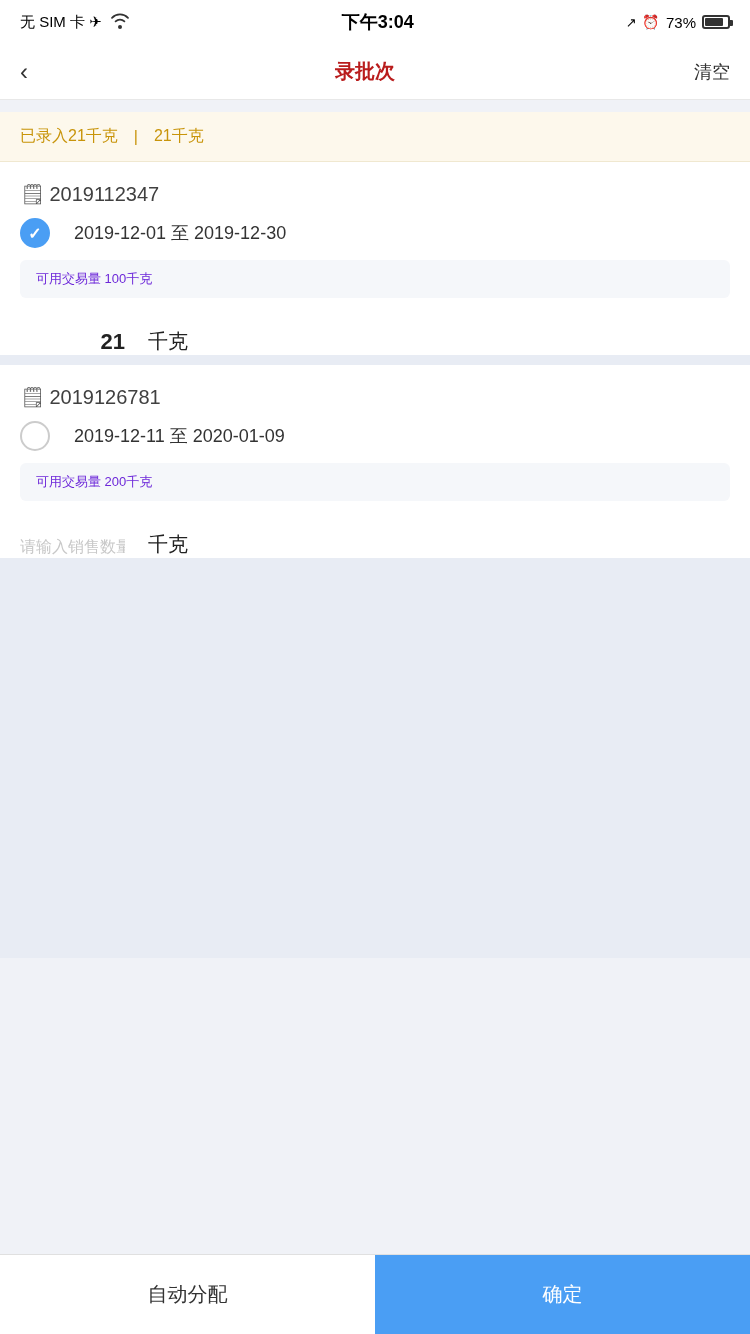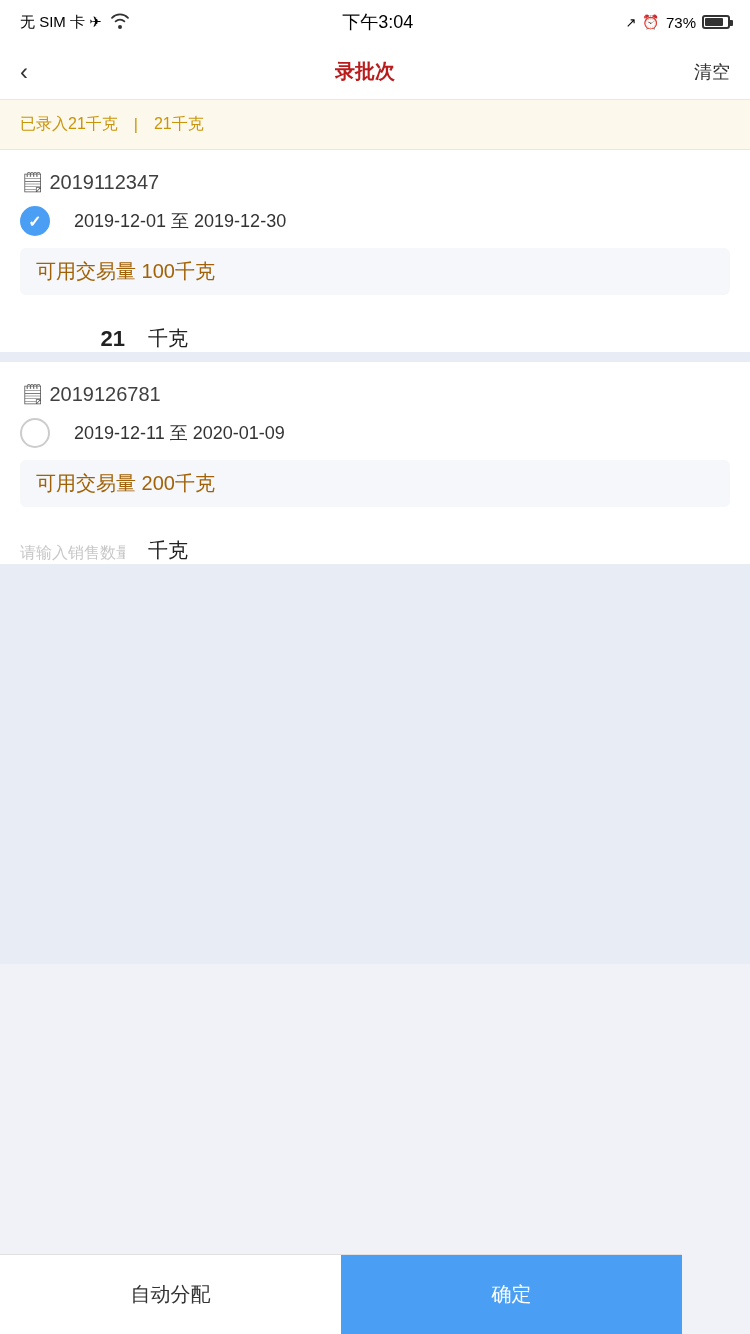--- a/index.html
+++ b/index.html
@@ -18,21 +18,21 @@
       height: 44px;
       display: flex;
       align-items: center;
       justify-content: space-between;
       padding: 0 20px;
       font-size: 15px;
       font-weight: 500;
       gap: 19px;
     }
     .status-left { display: flex; align-items: center; gap: 8px; }
-    .status-center { font-size: 18px; font-weight: 400; }
+    .status-center { font-size: 18px; font-weight: 700; }
     .status-right { display: flex; align-items: center; gap: 6px; font-size: 15px; }
     .battery-icon {
       display: inline-block;
       width: 28px; height: 14px;
       border: 2px solid #333;
       border-radius: 3px;
       position: relative;
     }
     .battery-icon::after {
       content: '';
@@ -79,20 +79,21 @@
     }
 
     
     .info-banner {
       background: #fdf8ec;
       padding: 14px 20px;
       display: flex;
       align-items: center;
       gap: 16px;
       border-bottom: 1px solid #f0e8d0;
+      margin-top: 12px;
     }
     .info-banner-item {
       font-size: 16px;
       color: #c8940a;
       font-weight: 500;
     }
     .info-banner-divider {
       color: #c8940a;
       font-size: 16px;
     }
@@ -147,22 +148,22 @@
       font-weight: bold;
     }
     .batch-date {
       font-size: 18px;
       color: #333;
     }
     .batch-qty-box {
       background: #f5f7fa;
       border-radius: 6px;
       padding: 10px 16px;
-      font-size: 20px;
-      color: #a16207;
+      font-size: 13px;
+      color: #6d28d9;
     }
     .qty-input {
       text-align: right;
       font-size: 22px;
       font-weight: 600;
       color: #222;
       border: none;
       outline: none;
       background: transparent;
       width: 120px;
@@ -188,21 +189,21 @@
       background: #e8ecf4;
       flex: 1;
       min-height: 400px;
     }
 
     
     .footer {
       position: fixed;
       bottom: 0;
       left: 0;
-      width: 682px;
+      width: 750px;
       height: 80px;
       display: flex;
       background: #fff;
       border-top: 1px solid #e0e0e0;
     }
     .footer-btn {
       flex: 1;
       display: flex;
       align-items: center;
       justify-content: center;

